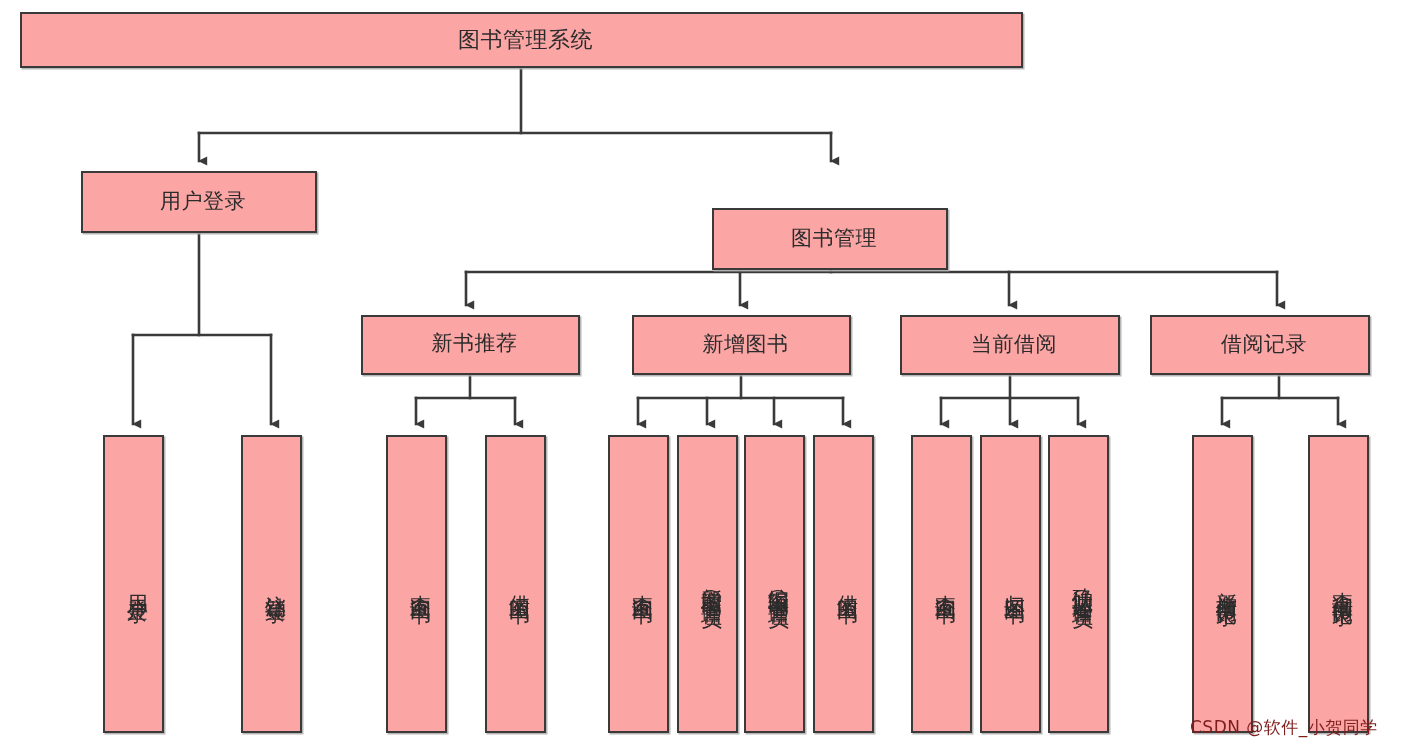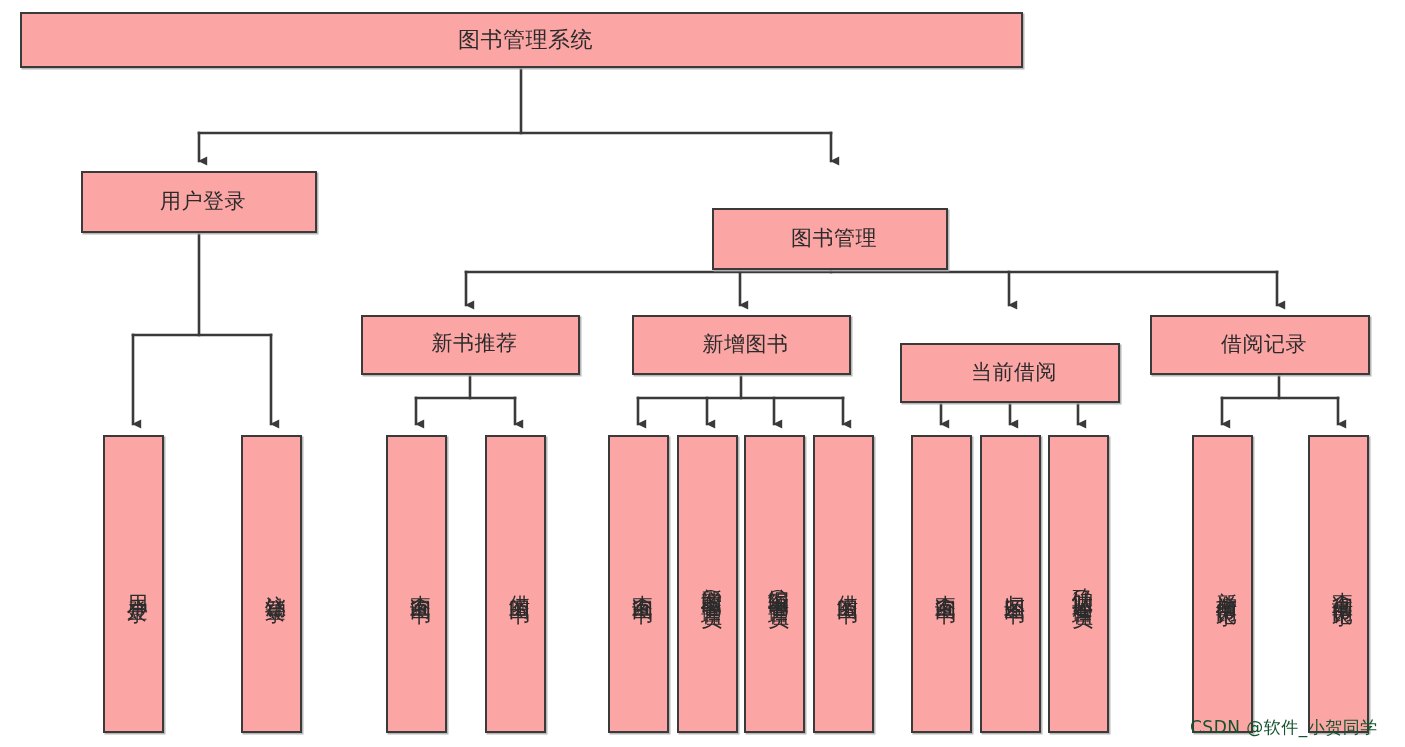--- a/index.html
+++ b/index.html
@@ -56,21 +56,21 @@
     text-orientation: upright;
     display: block;
     white-space: nowrap;
   }
   .node.root {
     font-size: 22px;
   }
   .watermark {
     position: absolute;
     font-size: 17px;
-    color: #14532d;
+    color: #7f1d1d;
     white-space: nowrap;
     letter-spacing: 0.5px;
   }
 </style>
 </head>
 <body>
 
 <div id="canvas">
 
   <svg class="wires" viewBox="0 0 1405 747">
@@ -136,21 +136,21 @@
   <div class="node horizontal" style="left:712px; top:171px; width:236px; height:62px;margin-top:37px;">
     <span class="label">图书管理</span>
   </div>
 
   <div class="node horizontal" style="left:361px; top:315px; width:219px; height:60px;font-family:Liberation Mono, monospace;">
     <span class="label">新书推荐</span>
   </div>
   <div class="node horizontal" style="left:632px; top:315px; width:219px; height:60px;">
     <span class="label">新增图书</span>
   </div>
-  <div class="node horizontal" style="left:900px; top:315px; width:220px; height:60px;margin-top:28px;">
+  <div class="node horizontal" style="left:900px; top:315px; width:220px; height:60px;">
     <span class="label">当前借阅</span>
   </div>
   <div class="node horizontal" style="left:1150px; top:315px; width:220px; height:60px;">
     <span class="label">借阅记录</span>
   </div>
 
   <div class="node vertical" style="left:103px; top:435px; width:61px; height:298px;">
     <span class="label">用户登录</span>
   </div>
   <div class="node vertical" style="left:241px; top:435px; width:61px; height:298px;">

